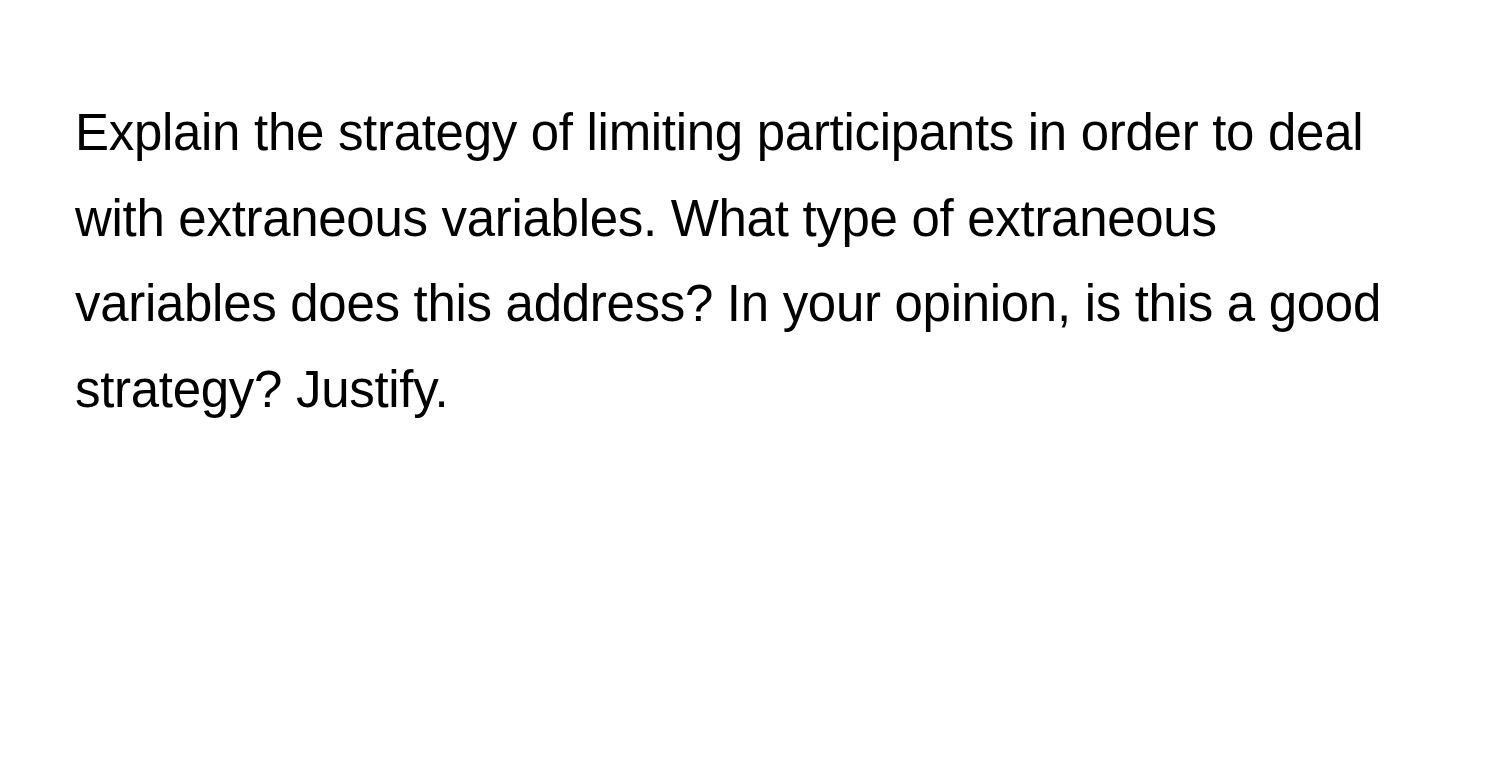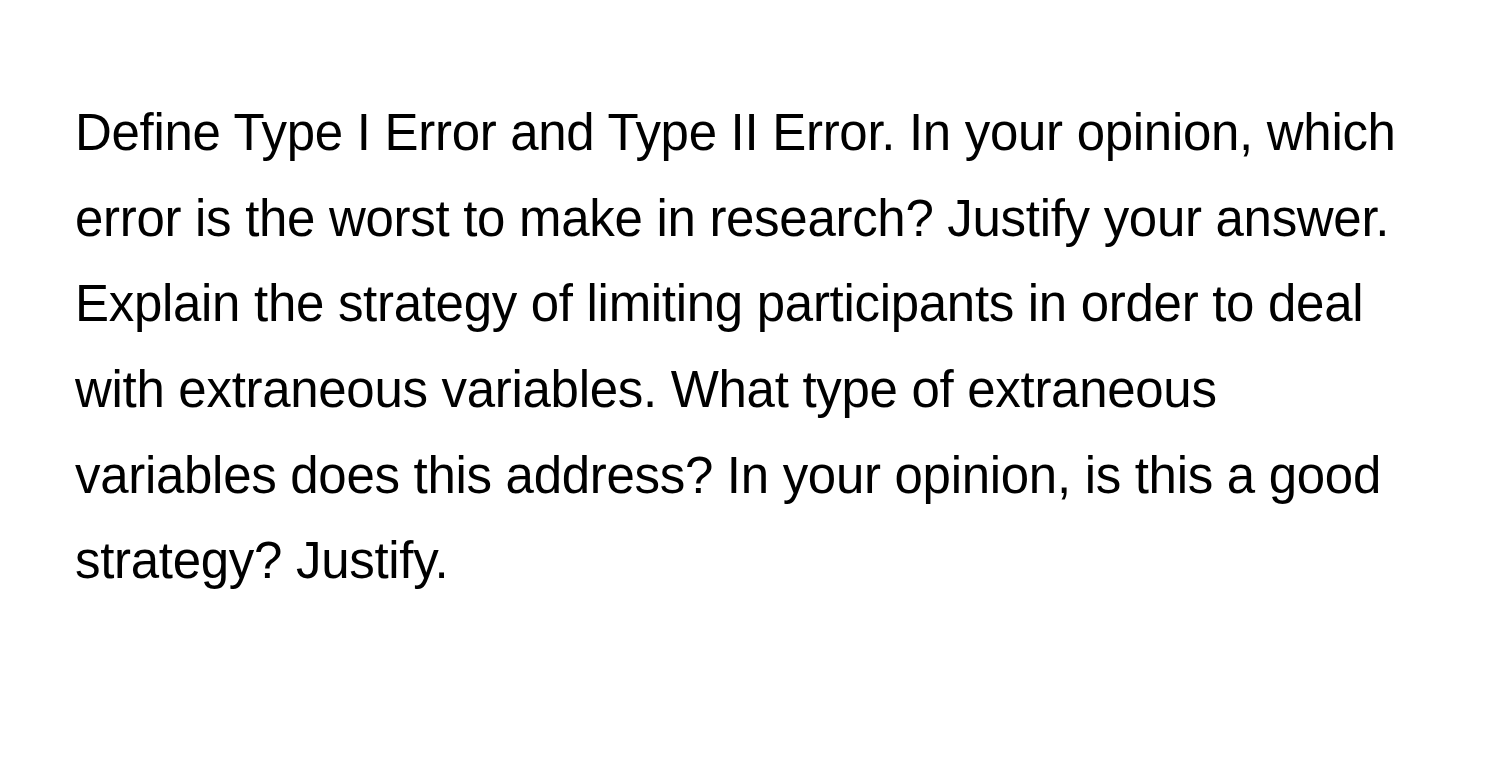--- a/index.html
+++ b/index.html
@@ -23,15 +23,14 @@
       letter-spacing: -0.3px;
     }
     .paragraph {
       display: block;
     }
   </style>
 </head>
 <body>
 
 <div class="content">
-  <span class="paragraph">Define Type I Error and Type II Error. In your opinion, which error is the worst to make in research? Justify your answer.</span>
   <span class="paragraph">Explain the strategy of limiting participants in order to deal with extraneous variables. What type of extraneous variables does this address? In your opinion, is this a good strategy? Justify.</span>
 </div>
 
 </body></html>

